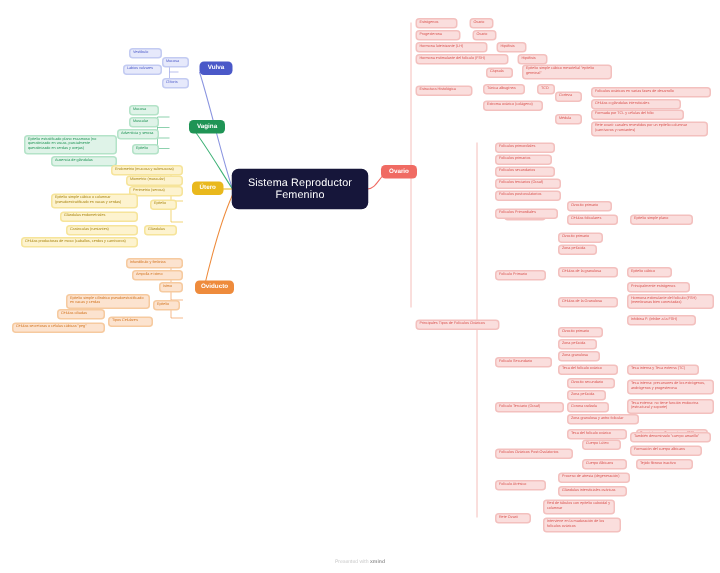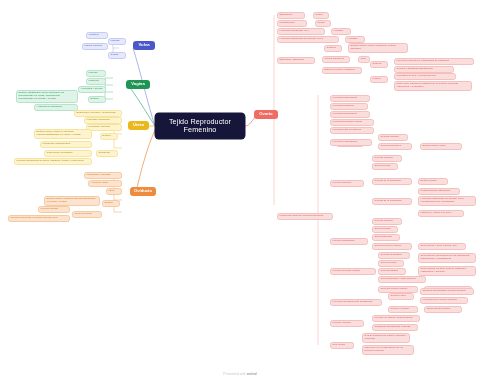--- a/index.html
+++ b/index.html
@@ -63,21 +63,21 @@
 
     <path d="M119 48 h -6 v -6 h 6 M113 48 v 6 h 6" stroke="#8b95e0" stroke-width=".4" fill="none"></path>
     <path d="M113 78 h -8 M113 85 h -8 M113 92 h -8 M113 99 h -8 M105 78 v 21" stroke="#3fb277" stroke-width=".4" fill="none"></path>
     <path d="M122 113 h -8 M122 120 h -8 M122 127 h -8 M122 134 h -8 M122 148 h -8 M114 113 v 35" stroke="#e9b81c" stroke-width=".4" fill="none"></path>
     <path d="M122 177 h -8 M122 184 h -8 M122 191 h -8 M122 200 h -8 M122 212 h -8 M114 177 v 35" stroke="#ee8b3c" stroke-width=".4" fill="none"></path>
 
     <path d="M274 15 v 190" stroke="#f0a09a" stroke-width=".45" fill="none"></path>
     <path d="M318 95 v 250" stroke="#f0a09a" stroke-width=".45" fill="none"></path>
   </svg>
 
-  <div class="node center" style="left:155px;top:113px;width:90px;height:26px;">Tejido Reproductor Femenino</div>
+  <div class="node center" style="left:155px;top:113px;width:90px;height:26px;">Sistema Reproductor Femenino</div>
 
   <div class="node root2" style="left:133px;top:41px;width:22px;height:9px;background:#4a58c8;">Vulva</div>
   <div class="node lvl blue" style="left:108px;top:38px;width:18px;">Mucosa</div>
   <div class="node lvl blue" style="left:108px;top:52px;width:18px;">Clítoris</div>
   <div class="node lvl blue" style="left:86px;top:32px;width:22px;">Vestíbulo</div>
   <div class="node lvl blue" style="left:82px;top:43px;width:26px;">Labios vulvares</div>
 
   <div class="node root2" style="left:126px;top:80px;width:24px;height:9px;background:#1f9455;">Vagina</div>
   <div class="node lvl green" style="left:86px;top:70px;width:20px;">Mucosa</div>
   <div class="node lvl green" style="left:86px;top:78px;width:20px;">Muscular</div>

